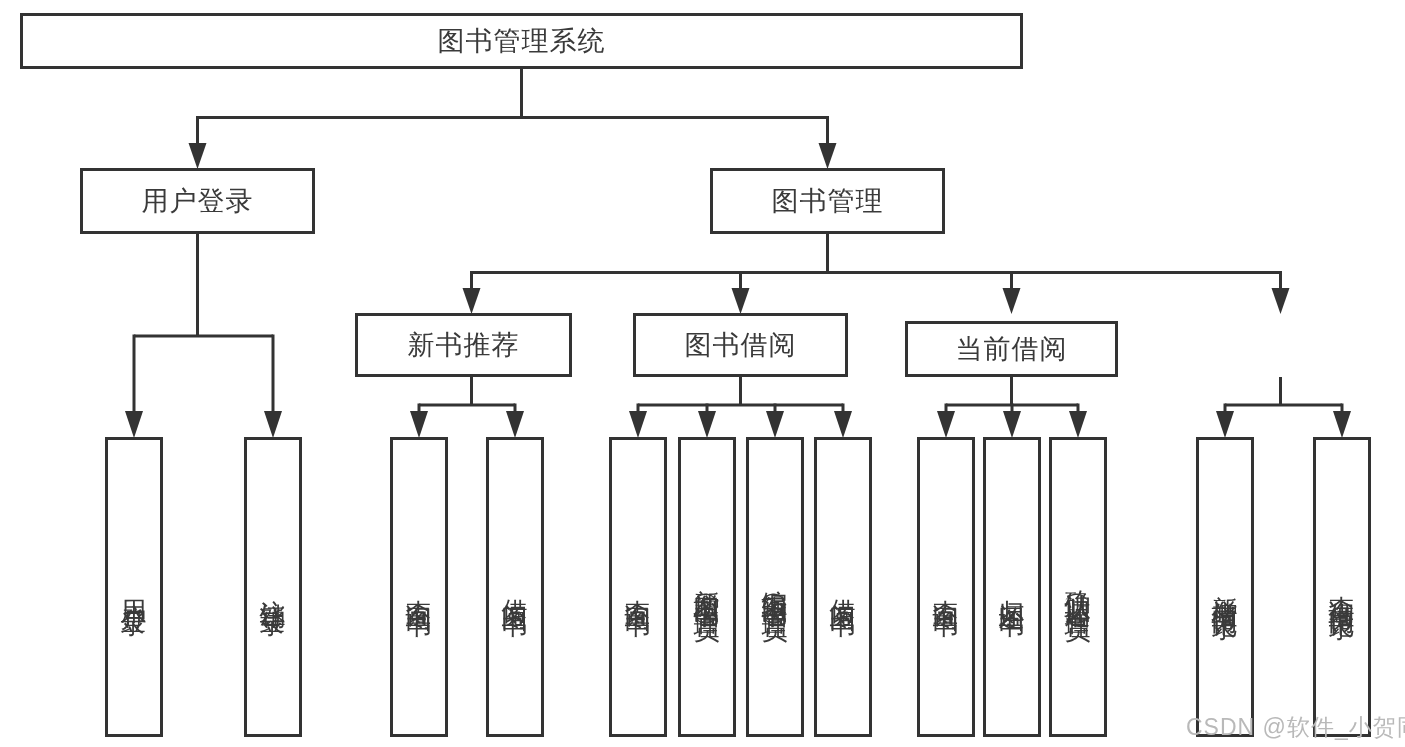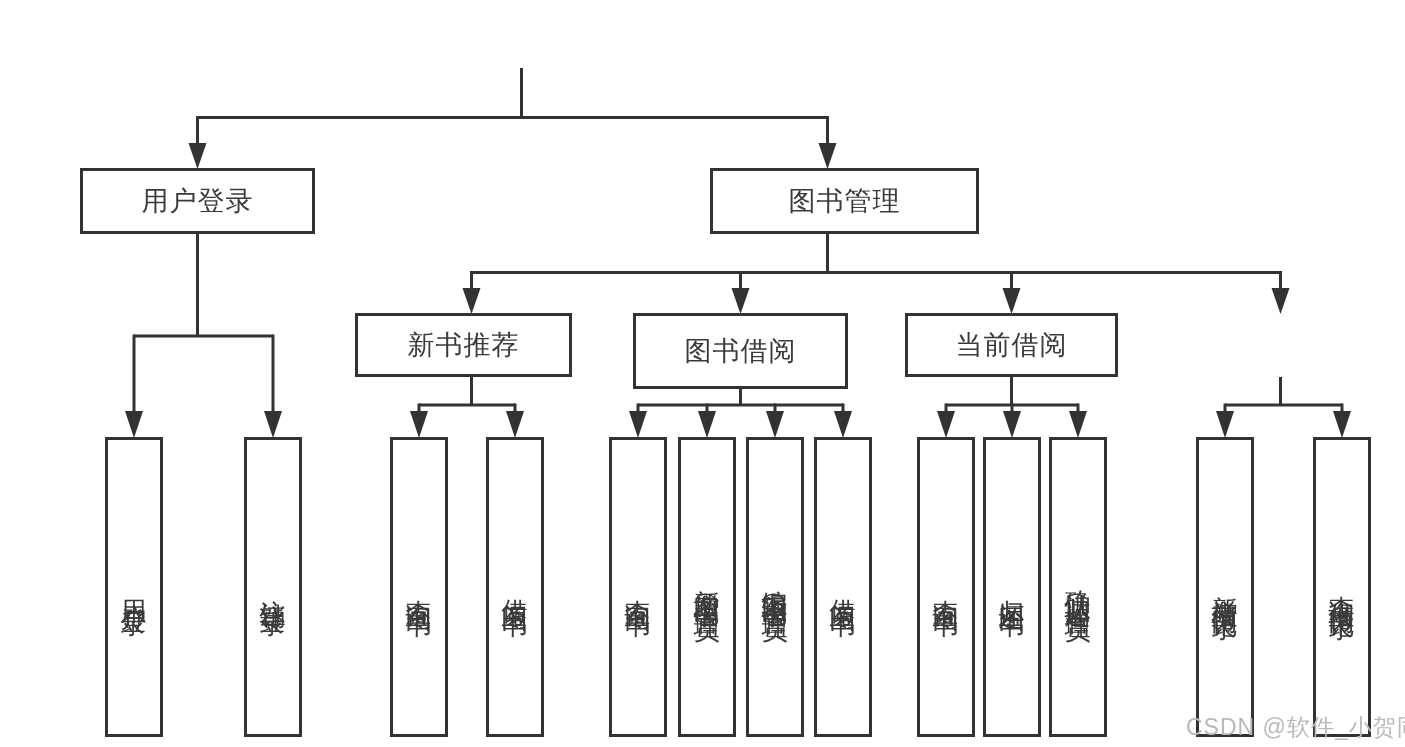--- a/index.html
+++ b/index.html
@@ -99,35 +99,38 @@
     <g>
       <path d="M1280.5 377 V405"></path>
       <path d="M1225 405 H1342"></path>
       <path d="M1225 403.5 V418"></path>
       <polygon points="1216,411 1234,411 1225,438"></polygon>
       <path d="M1342 403.5 V418"></path>
       <polygon points="1333,411 1351,411 1342,438"></polygon>
     </g>
   </svg>
 
+  <div class="box hbox" style="left:20px;top:13px;width:1003px;height:56px;">
+    <span>图书管理系统</span>
+  </div>
 
   <div class="box hbox" style="left:80px;top:168px;width:235px;height:66px;">
     <span>用户登录</span>
   </div>
-  <div class="box hbox" style="left:710px;top:168px;width:269px;height:66px;font-family:Liberation Serif, serif;">
+  <div class="box hbox" style="left:710px;top:168px;width:235px;height:66px;font-family:Liberation Serif, serif;">
     <span>图书管理</span>
   </div>
 
   <div class="box hbox" style="left:355px;top:313px;width:217px;height:64px;">
     <span>新书推荐</span>
   </div>
-  <div class="box hbox" style="left:633px;top:313px;width:215px;height:76px;">
+  <div class="box hbox" style="left:633px;top:313px;width:215px;height:64px;">
     <span>图书借阅</span>
   </div>
-  <div class="box hbox" style="left:905px;top:313px;width:213px;height:64px;">
+  <div class="box hbox" style="left:905px;top:321px;width:213px;height:56px;">
     <span>当前借阅</span>
   </div>
 
   <div class="box vbox" style="left:105px;">
     <span class="vtext">用户登录</span>
   </div>
   <div class="box vbox" style="left:244px;">
     <span class="vtext">注销登录</span>
   </div>
 

